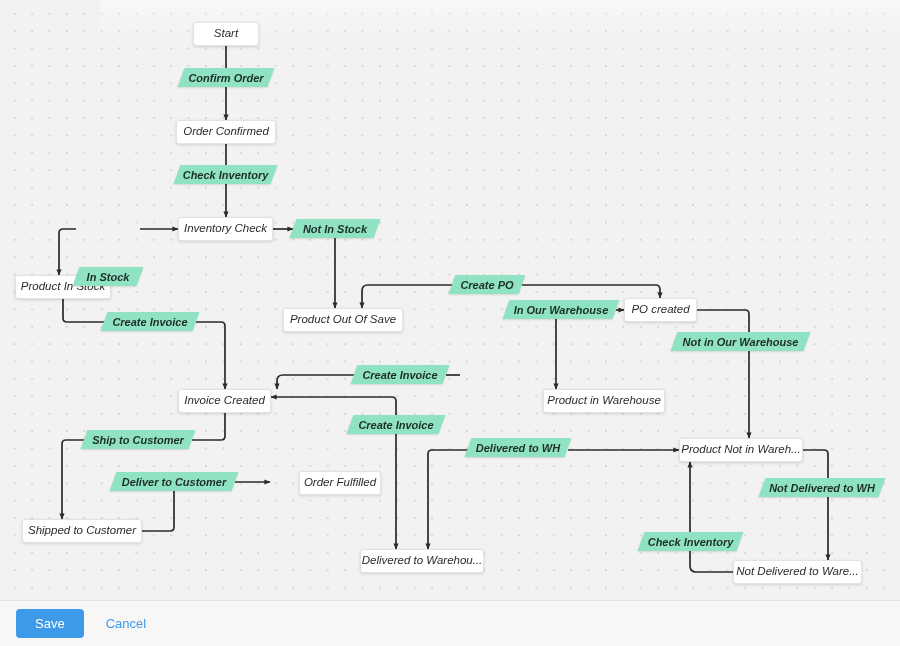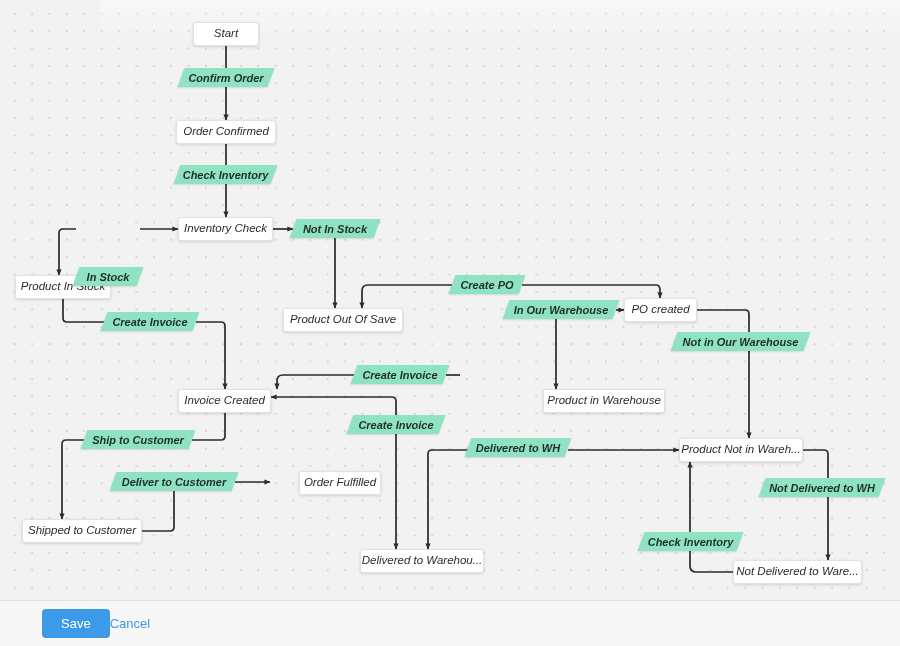--- a/index.html
+++ b/index.html
@@ -81,21 +81,22 @@
     padding: 0 4px;
   }
   #toolbar {
     position: absolute;
     left: 0; top: 600px;
     width: 900px; height: 46px;
     background: #f7f7f7;
     border-top: 1px solid #e3e3e3;
     display: flex;
     align-items: center;
-    padding-left: 42px;
+    padding-left: 16px;
+    gap: 22px;
   }
   #save-btn {
     background: #3d9ae8;
     color: #ffffff;
     border: none;
     border-radius: 4px;
     font-size: 13px;
     font-family: "Liberation Sans", sans-serif;
     padding: 7px 19px;
     cursor: pointer;

